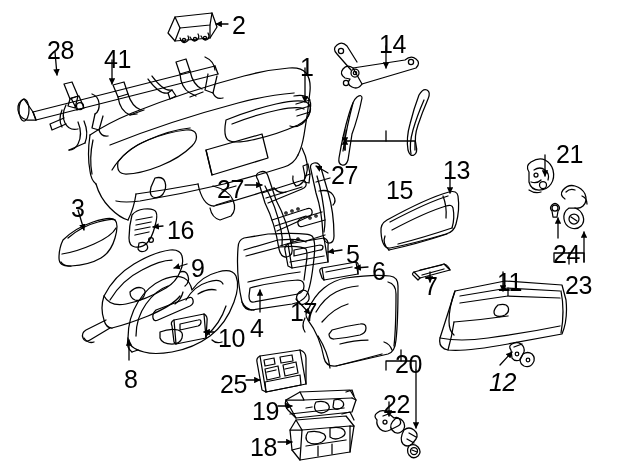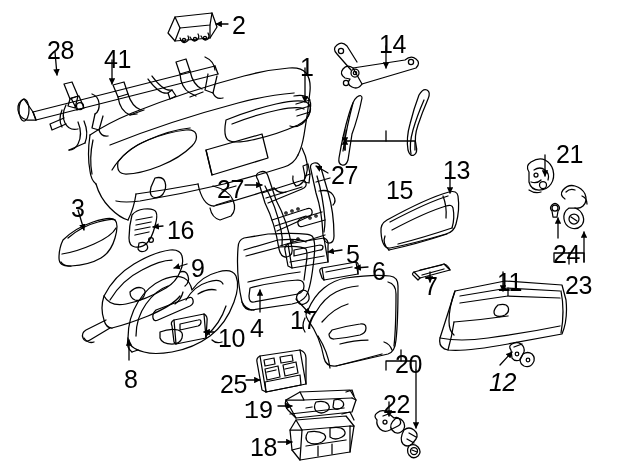--- a/index.html
+++ b/index.html
@@ -496,23 +496,23 @@
   <div class="lbl" style="left:424px;top:274px;">7</div>
   <div class="lbl" style="left:124px;top:367px;">8</div>
   <div class="lbl" style="left:191px;top:256px;">9</div>
   <div class="lbl" style="left:218px;top:326px;">10</div>
   <div class="lbl" style="left:497px;top:270px;">11</div>
   <div class="lbl" style="left:489px;top:370px;font-style:italic;">12</div>
   <div class="lbl" style="left:443px;top:158px;text-align:center;">13</div>
   <div class="lbl" style="left:379px;top:32px;">14</div>
   <div class="lbl" style="left:386px;top:134px;margin-top:44px;">15</div>
   <div class="lbl" style="left:167px;top:218px;">16</div>
-  <div class="lbl" style="left:290px;top:308px;">17</div>
+  <div class="lbl" style="left:290px;top:300px;">17</div>
   <div class="lbl" style="left:250px;top:435px;">18</div>
-  <div class="lbl" style="left:244px;top:399px;font-family:Liberation Mono, monospace;">19</div>
+  <div class="lbl" style="left:252px;top:399px;">19</div>
   <div class="lbl" style="left:395px;top:352px;">20</div>
   <div class="lbl" style="left:556px;top:142px;">21</div>
   <div class="lbl" style="left:383px;top:392px;text-align:right;">22</div>
   <div class="lbl" style="left:565px;top:273px;">23</div>
   <div class="lbl" style="left:553px;top:242px;">24</div>
   <div class="lbl" style="left:220px;top:372px;">25</div>
   <div class="lbl" style="left:104px;top:47px;">41</div>
   <div class="lbl" style="left:217px;top:177px;">27</div>
   <div class="lbl" style="left:331px;top:163px;">27</div>
   <div class="lbl" style="left:47px;top:38px;">28</div>

